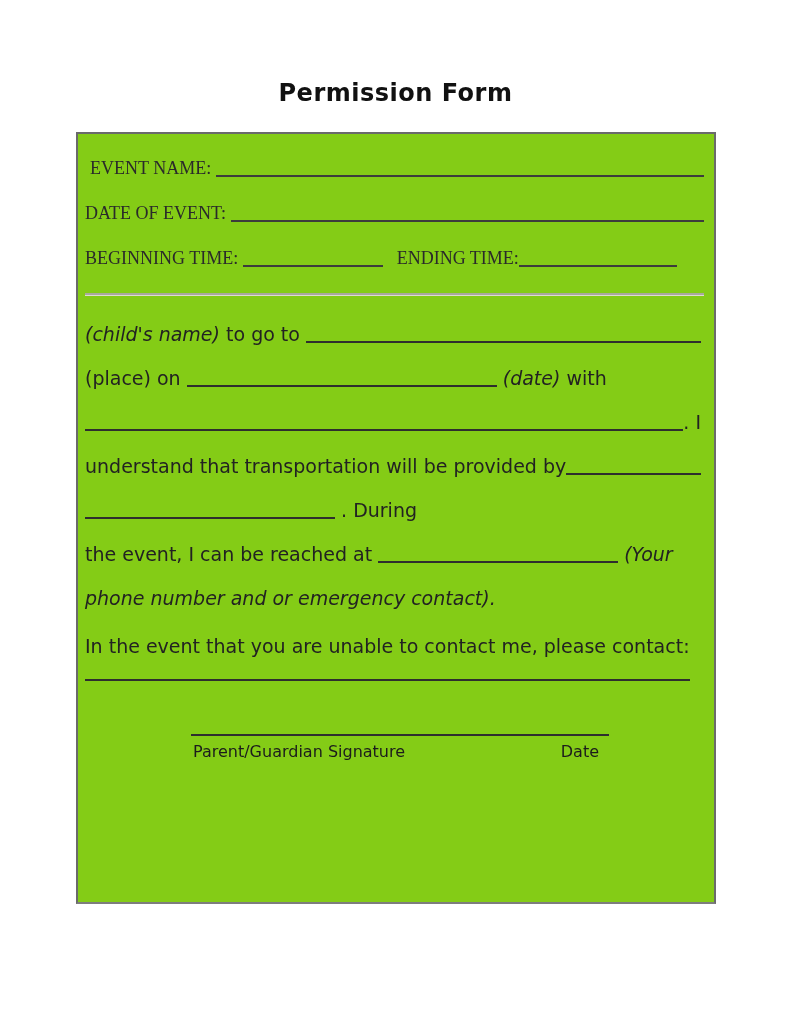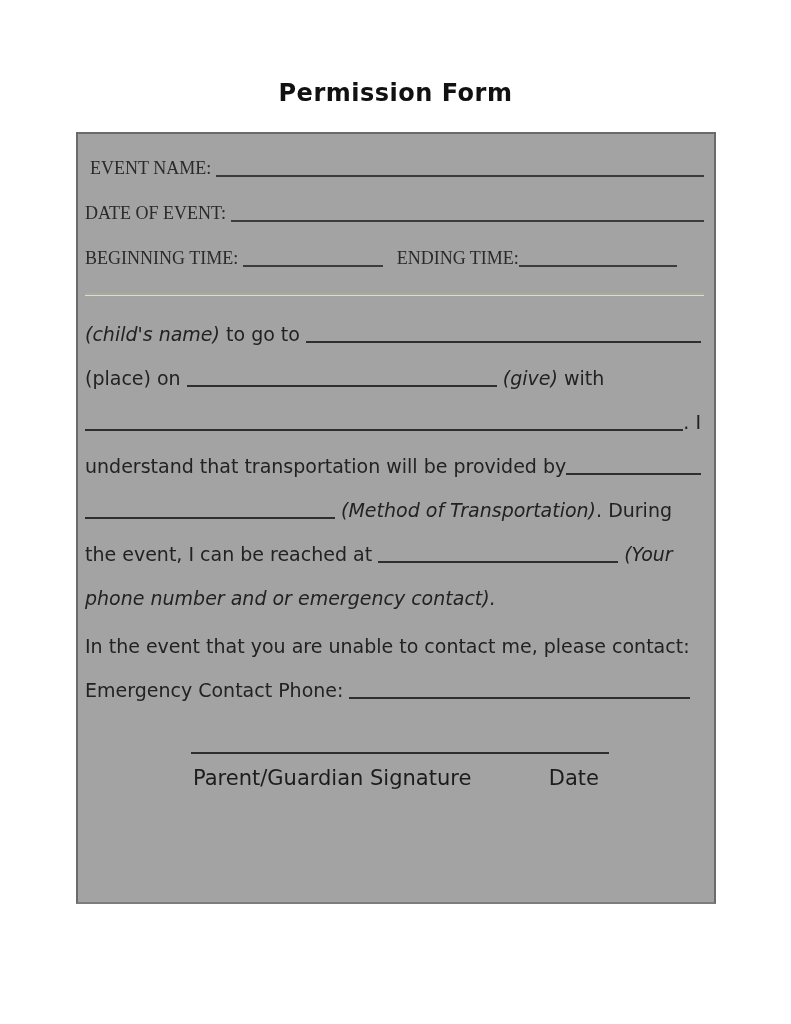--- a/index.html
+++ b/index.html
@@ -15,21 +15,21 @@
     font-size: 24px; line-height: 26px; font-weight: bold;
     letter-spacing: 0.5px;
     color: #111111;
   }
   .form-box {
     margin: 26px 0 0 76px;
     width: 619px; height: 744px;
     border: 2px solid #6a6a6a;
     border-bottom-color: #7d7d7d;
     padding: 24px 10px 0 7px;
-    background: #a3a3a3;
+    background: #84cc16;
   }
   
   .hrow {
     display: flex; align-items: flex-end;
     margin-bottom: 24px;
     font-family: "Liberation Serif", "DejaVu Serif", serif;
     font-size: 18px; line-height: 21px;
     color: #2a2a2a;
   }
   .hrow.indent { padding-left: 5px; }
@@ -61,22 +61,22 @@
   .blank {
     height: 0; border-bottom: 2px solid #2e2e2e; margin-bottom: 2px;
   }
   .contact { margin-top: 26px; }
   .contact .line { padding-right: 14px; }
   
   .sig { margin: 51px 0 0 106px; width: 418px; }
   .sig-line { height: 0; border-top: 2px solid #2e2e2e; }
   .sig-labels {
     display: flex; justify-content: space-between;
-    padding: 12px 10px 0 2px;
-    font-size: 21px; line-height: 24px; color: #1c1c1c;
+    padding: 4px 10px 0 2px;
+    font-size: 16px; line-height: 24px; color: #1c1c1c;
   }
 </style>
 </head>
 <body>
 
 <h1 class="title">Permission Form</h1>
 
 <div class="form-box">
 
   <div class="header-section">
@@ -102,54 +102,52 @@
   <div class="para" id="body-lines">
       <div class="line">
         <span class="txt it">(child's name)</span>
         <span class="txt"> to go to </span>
         <span class="blank grow"></span>
       </div>
       <div class="line">
         <span class="txt">(place) on </span>
         <span class="blank" style="width: 310px;"></span>
         <span class="txt"> </span>
-        <span class="txt it">(give)</span>
+        <span class="txt it">(date)</span>
         <span class="txt"> with</span>
       </div>
       <div class="line">
         <span class="blank grow"></span>
         <span class="txt">. I</span>
       </div>
       <div class="line">
         <span class="txt">understand that transportation will be provided by</span>
         <span class="blank grow"></span>
       </div>
       <div class="line">
         <span class="blank" style="width: 250px;"></span>
         <span class="txt"> </span>
-        <span class="txt it">(Method of Transportation)</span>
         <span class="txt">. During</span>
       </div>
       <div class="line">
         <span class="txt">the event, I can be reached at </span>
         <span class="blank" style="width: 240px;"></span>
         <span class="txt"> </span>
         <span class="txt it">(Your</span>
       </div>
       <div class="line">
         <span class="txt it">phone number and or emergency contact).</span>
       </div>
     </div>
 
   <div class="contact" id="contact-lines">
       <div class="line">
         <span class="txt">In the event that you are unable to contact me, please contact:</span>
       </div>
       <div class="line">
-        <span class="txt">Emergency Contact Phone: </span>
         <span class="blank grow"></span>
       </div>
     </div>
 
   <div class="sig">
     <div class="sig-line"></div>
     <div class="sig-labels">
       <span>Parent/Guardian Signature</span>
       <span>Date</span>
     </div>

